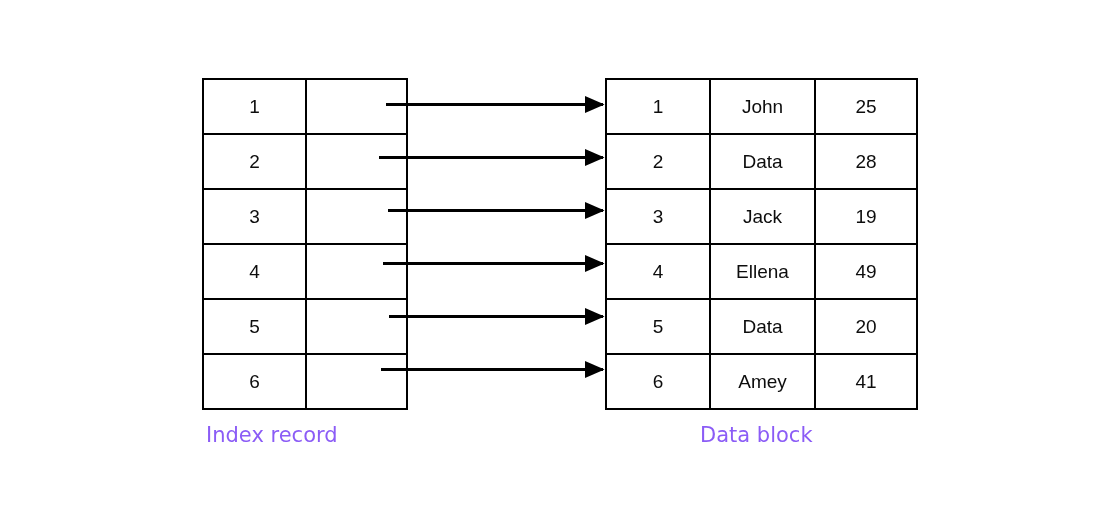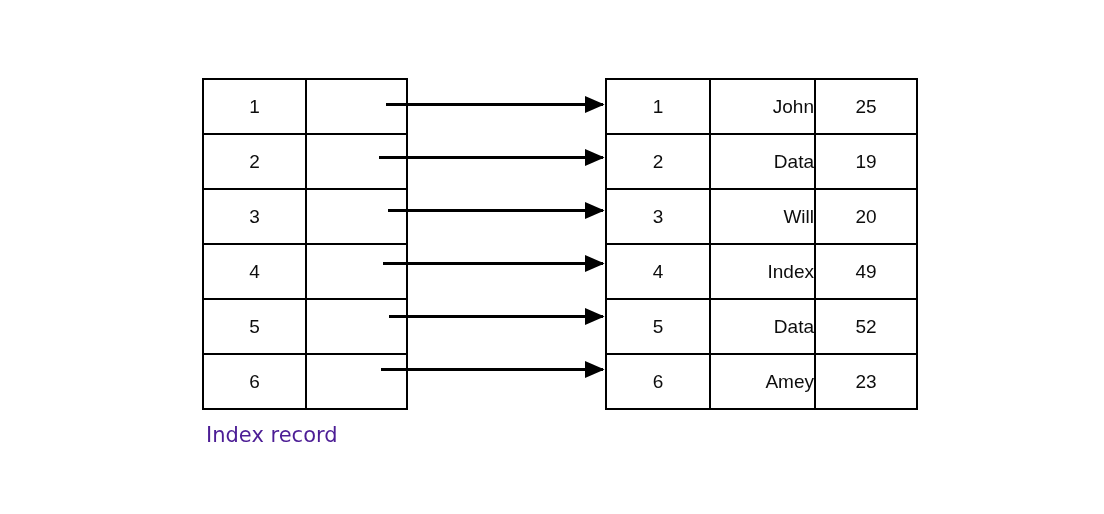--- a/index.html
+++ b/index.html
@@ -46,40 +46,40 @@
   #index-table .c-key { width: 101px; }
   #index-table .c-ptr { width: 99px; }
 
   
   #data-table {
     left: 605px;
     top: 78px;
     width: 305px;
   }
   #data-table .c-id   { width: 102px; }
-  #data-table .c-name { width: 103px; text-align: right; }
+  #data-table .c-name { width: 103px; }
   #data-table .c-age  { width: 100px; border-radius: 21px; }
 
   
   #arrow-layer {
     position: absolute;
     left: 0;
     top: 0;
     width: 1104px;
     height: 514px;
     pointer-events: none;
   }
 
   
   .caption {
     position: absolute;
     font-family: "DejaVu Sans", sans-serif;
     font-size: 21px;
     font-weight: 400;
-    color: #4c1d95;
+    color: #8b5cf6;
     white-space: nowrap;
   }
   #caption-index { left: 206px; top: 423px; }
   #caption-data  { left: 700px; top: 423px; }
 </style>
 </head>
 <body>
 
 <div id="canvas">
 
@@ -115,41 +115,41 @@
   <table class="tbl" id="data-table">
     <tbody>
       <tr>
         <td class="c-id">1</td>
         <td class="c-name">John</td>
         <td class="c-age">25</td>
       </tr>
       <tr>
         <td class="c-id">2</td>
         <td class="c-name">Data</td>
+        <td class="c-age">28</td>
+      </tr>
+      <tr>
+        <td class="c-id">3</td>
+        <td class="c-name">Jack</td>
         <td class="c-age">19</td>
       </tr>
       <tr>
-        <td class="c-id">3</td>
-        <td class="c-name">Will</td>
-        <td class="c-age">20</td>
-      </tr>
-      <tr>
         <td class="c-id">4</td>
-        <td class="c-name">Index</td>
+        <td class="c-name">Ellena</td>
         <td class="c-age">49</td>
       </tr>
       <tr>
         <td class="c-id">5</td>
         <td class="c-name">Data</td>
-        <td class="c-age">52</td>
+        <td class="c-age">20</td>
       </tr>
       <tr>
         <td class="c-id">6</td>
         <td class="c-name">Amey</td>
-        <td class="c-age">23</td>
+        <td class="c-age">41</td>
       </tr>
     </tbody>
   </table>
 
   <svg id="arrow-layer" viewBox="0 0 1104 514">
     <defs>
       <marker id="ah" viewBox="0 0 10 10" refX="9.2" refY="5" markerWidth="6.2" markerHeight="6.2" orient="auto-start-reverse">
         <path d="M 0 0.6 L 10 5 L 0 9.4 z" fill="#000000"></path>
       </marker>
     </defs>
@@ -158,14 +158,15 @@
       <line x1="379" y1="157.5" x2="603" y2="157.5"></line>
       <line x1="388" y1="210.5" x2="603" y2="210.5"></line>
       <line x1="383" y1="263.5" x2="603" y2="263.5"></line>
       <line x1="389" y1="316.5" x2="603" y2="316.5"></line>
       <line x1="381" y1="369.5" x2="603" y2="369.5"></line>
     </g>
   </svg>
 
   <div class="caption" id="caption-index">Index record</div>
 
+  <div class="caption" id="caption-data">Data block</div>
 
 </div>
 
 </body></html>

